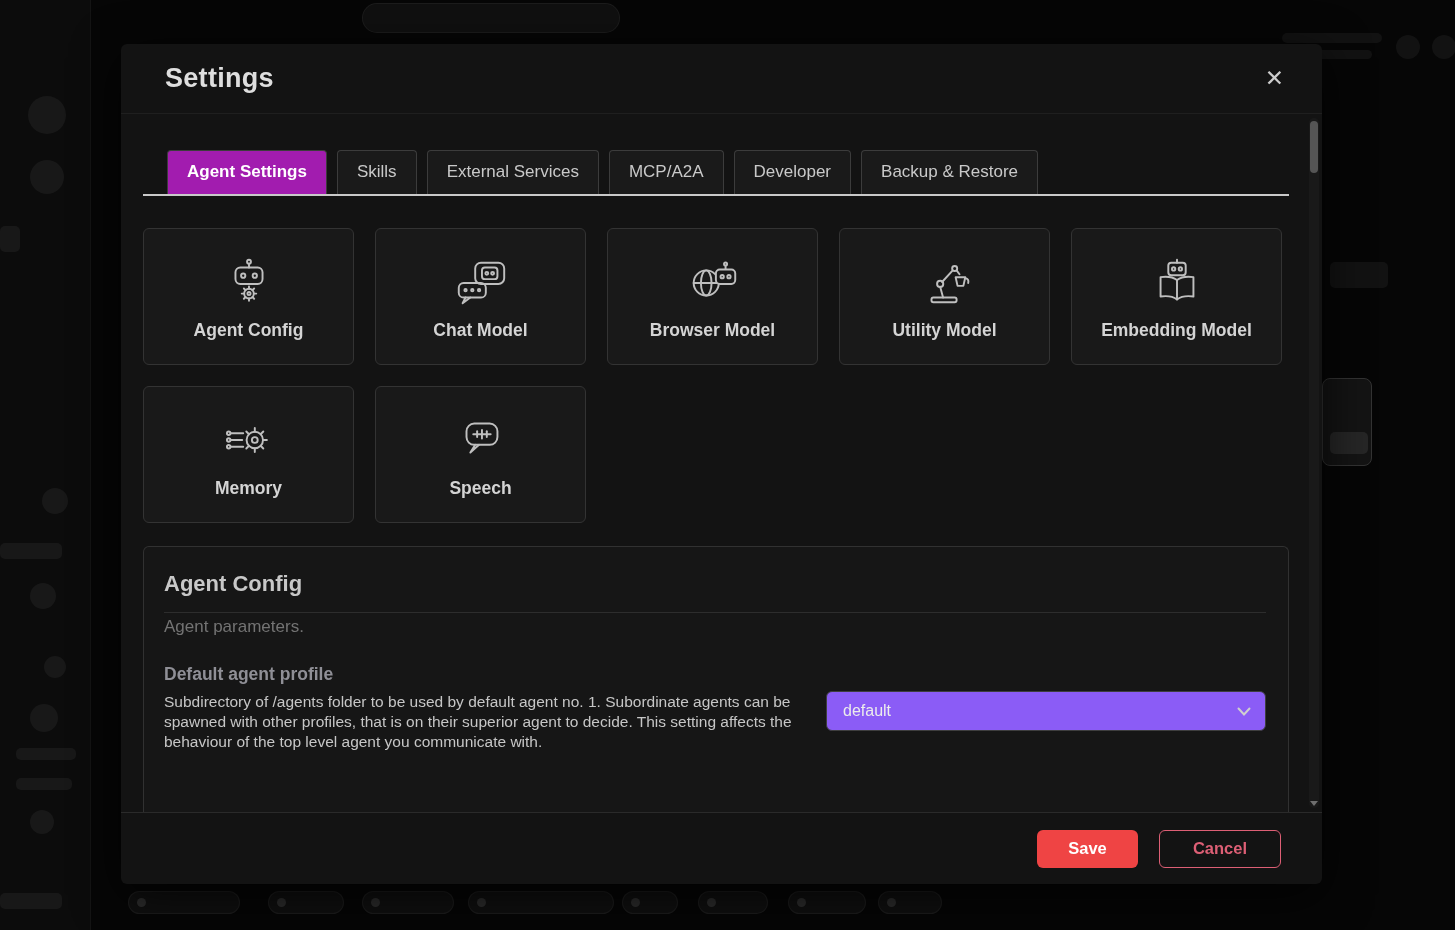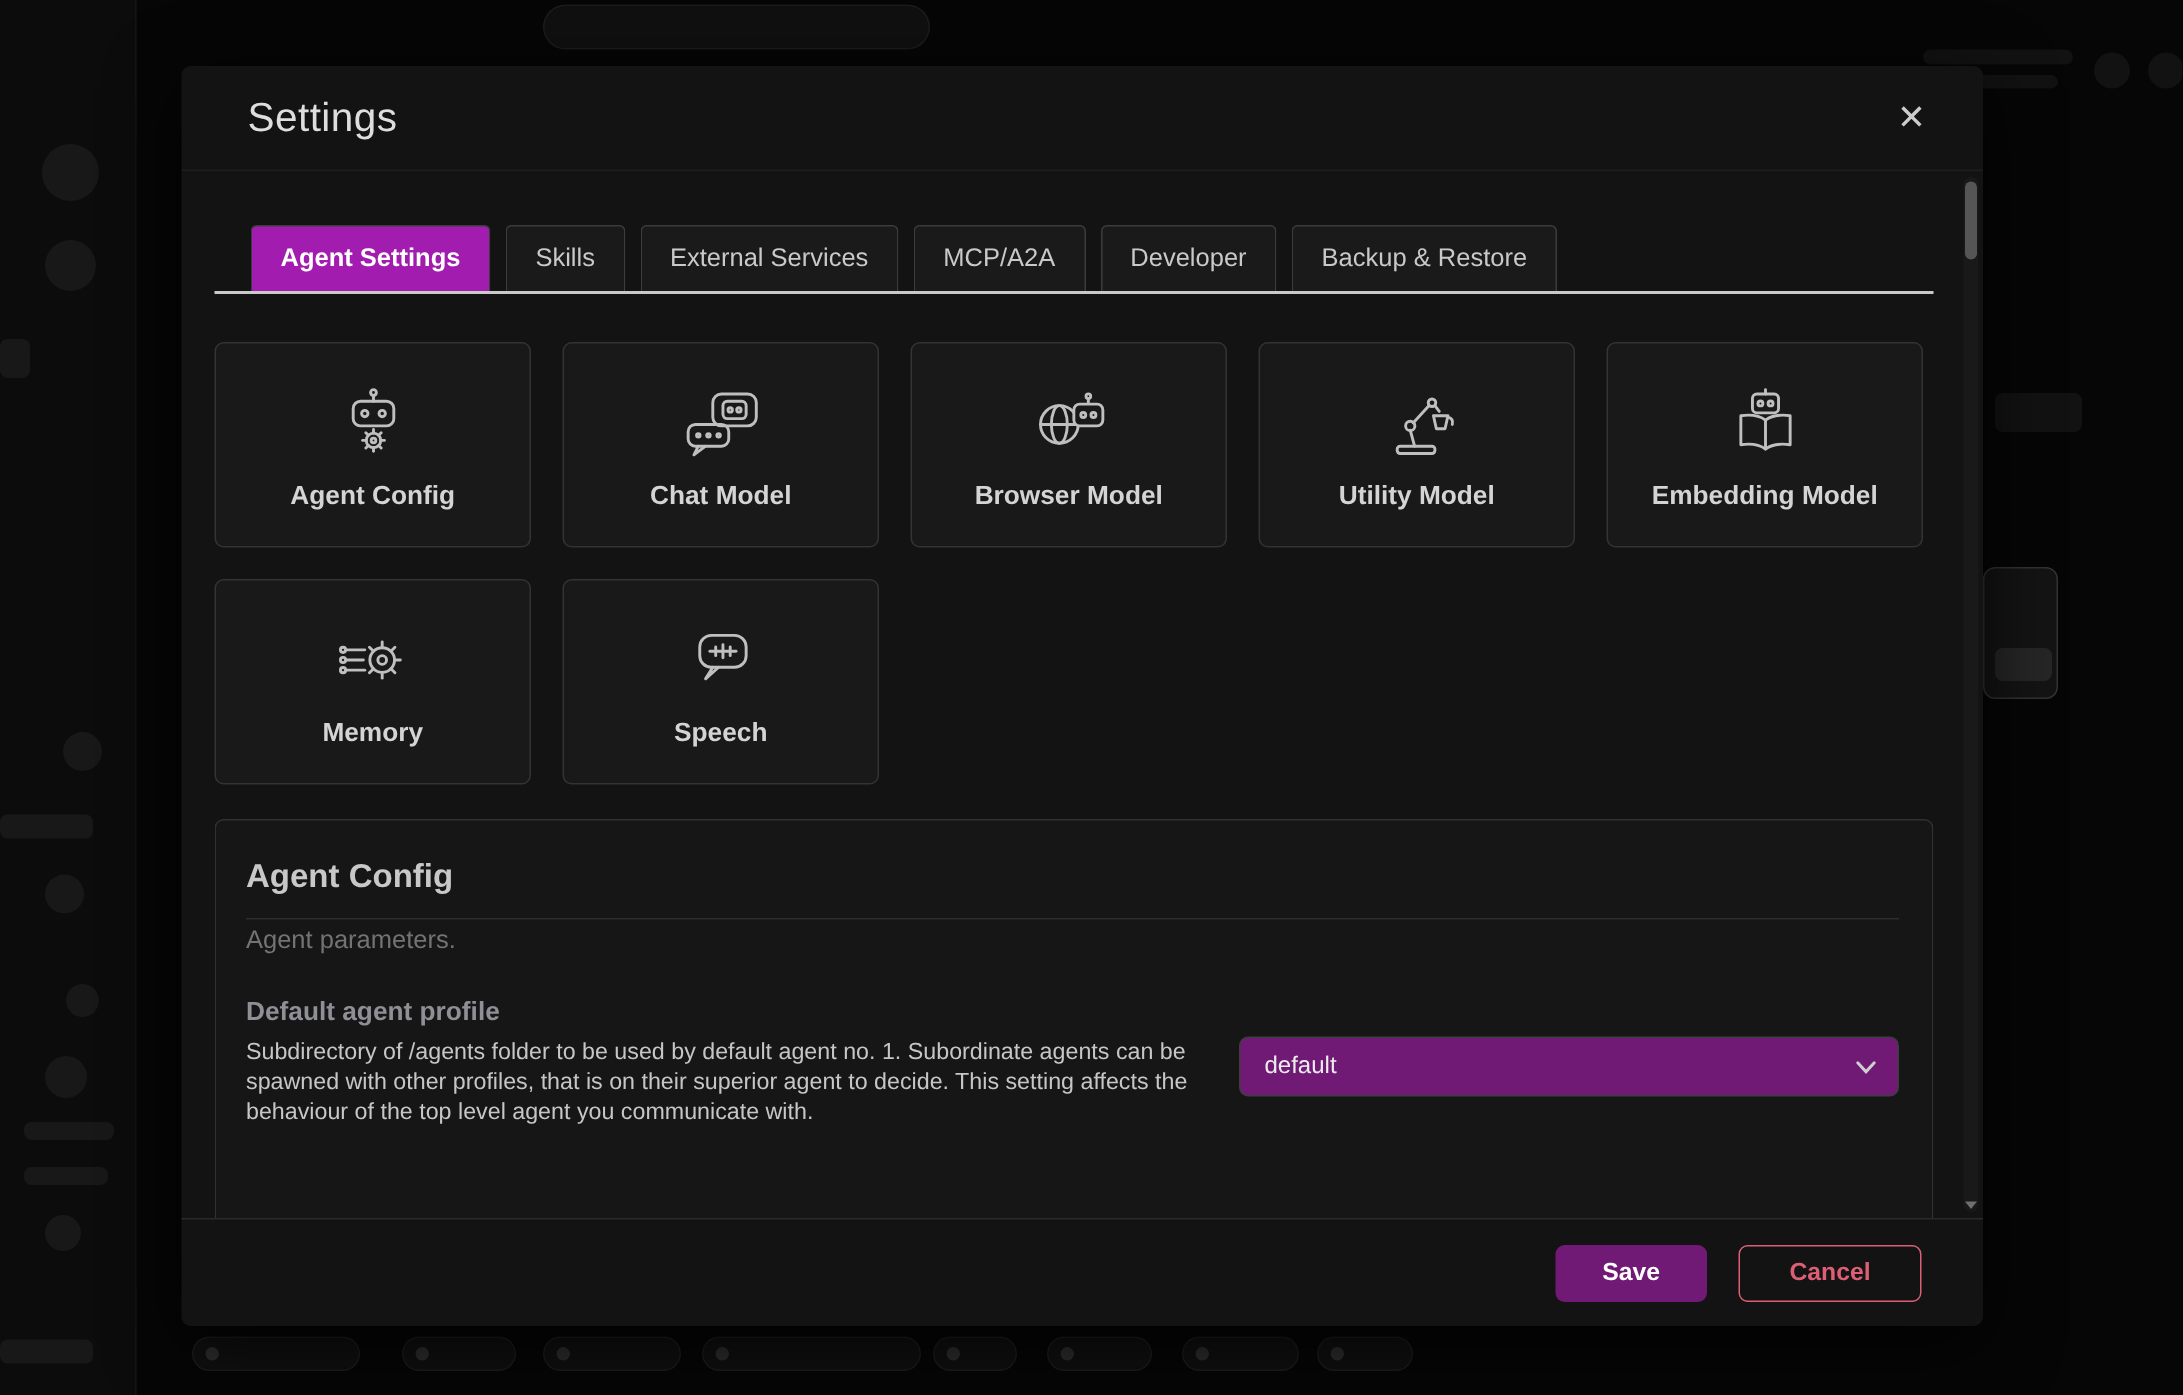--- a/index.html
+++ b/index.html
@@ -26,21 +26,21 @@
     box-shadow:0 12px 48px rgba(0,0,0,0.75);
     display:flex; flex-direction:column;
     color:#d0d0d0;
   }
   .modal-header {
     flex:none; height:70px;
     display:flex; align-items:center; justify-content:space-between;
     padding:0 34px 0 44px;
     border-bottom:1px solid #1f1f1f;
   }
-  .modal-title { font-size:27px; font-weight:normal; color:#dedede; letter-spacing:0.3px; }
+  .modal-title { font-size:27px; font-weight:bold; color:#dedede; letter-spacing:0.3px; }
   .close-btn {
     background:none; border:none; color:#cccccc; font-size:23px;
     cursor:pointer; line-height:1; padding:4px;
   }
 
   .modal-body {
     position:relative; flex:1; overflow:hidden;
     padding:36px 33px 0 22px;
   }
 
@@ -83,36 +83,36 @@
   }
   .section-title { font-size:22px; font-weight:bold; color:#c8c8c8; }
   .section-divider { height:1px; background:#2d2d2d; margin-top:15px; }
   .section-subtitle { margin-top:4px; font-size:17px; color:#737373; }
   .field-row { margin-top:27px; display:flex; justify-content:space-between; align-items:flex-start; }
   .field-text { width:640px; }
   .field-label { font-size:17.5px; font-weight:bold; color:#8f8f96; }
   .field-desc { margin-top:7px; font-size:15.5px; line-height:20px; color:#c6c6c6; }
   .select-box {
     width:440px; height:40px; margin-top:27px;
-    background:#701a75; border:1px solid #3e3e3e; border-radius:6px;
+    background:#8b5cf6; border:1px solid #3e3e3e; border-radius:6px;
     display:flex; align-items:center; justify-content:space-between;
     padding:0 14px 0 16px; cursor:pointer;
     font-size:16px; color:#ececec;
   }
   .select-box svg { stroke:#cfcfcf; }
 
   
   .modal-footer {
     flex:none; height:72px;
     border-top:1px solid #2a2a2a;
     display:flex; align-items:center; justify-content:flex-end;
     gap:21px; padding-right:41px;
   }
   .btn { border-radius:6px; font-size:16.5px; font-weight:bold; cursor:pointer; font-family:inherit; }
-  .btn-save { width:101px; height:38px; background:#701a75; border:none; color:#ffffff; }
+  .btn-save { width:101px; height:38px; background:#ef4444; border:none; color:#ffffff; }
   .btn-cancel { width:122px; height:38px; background:transparent; border:1.5px solid #dd5f75; color:#dd5f75; }
 
   
   .scroll-track {
     position:absolute; top:74px; bottom:76px; right:3px; width:10px;
     background:#191919; border-radius:5px;
   }
   .scroll-thumb {
     position:absolute; top:3px; left:1px; width:8px; height:52px;
     background:#555555; border-radius:4px; cursor:grab;

